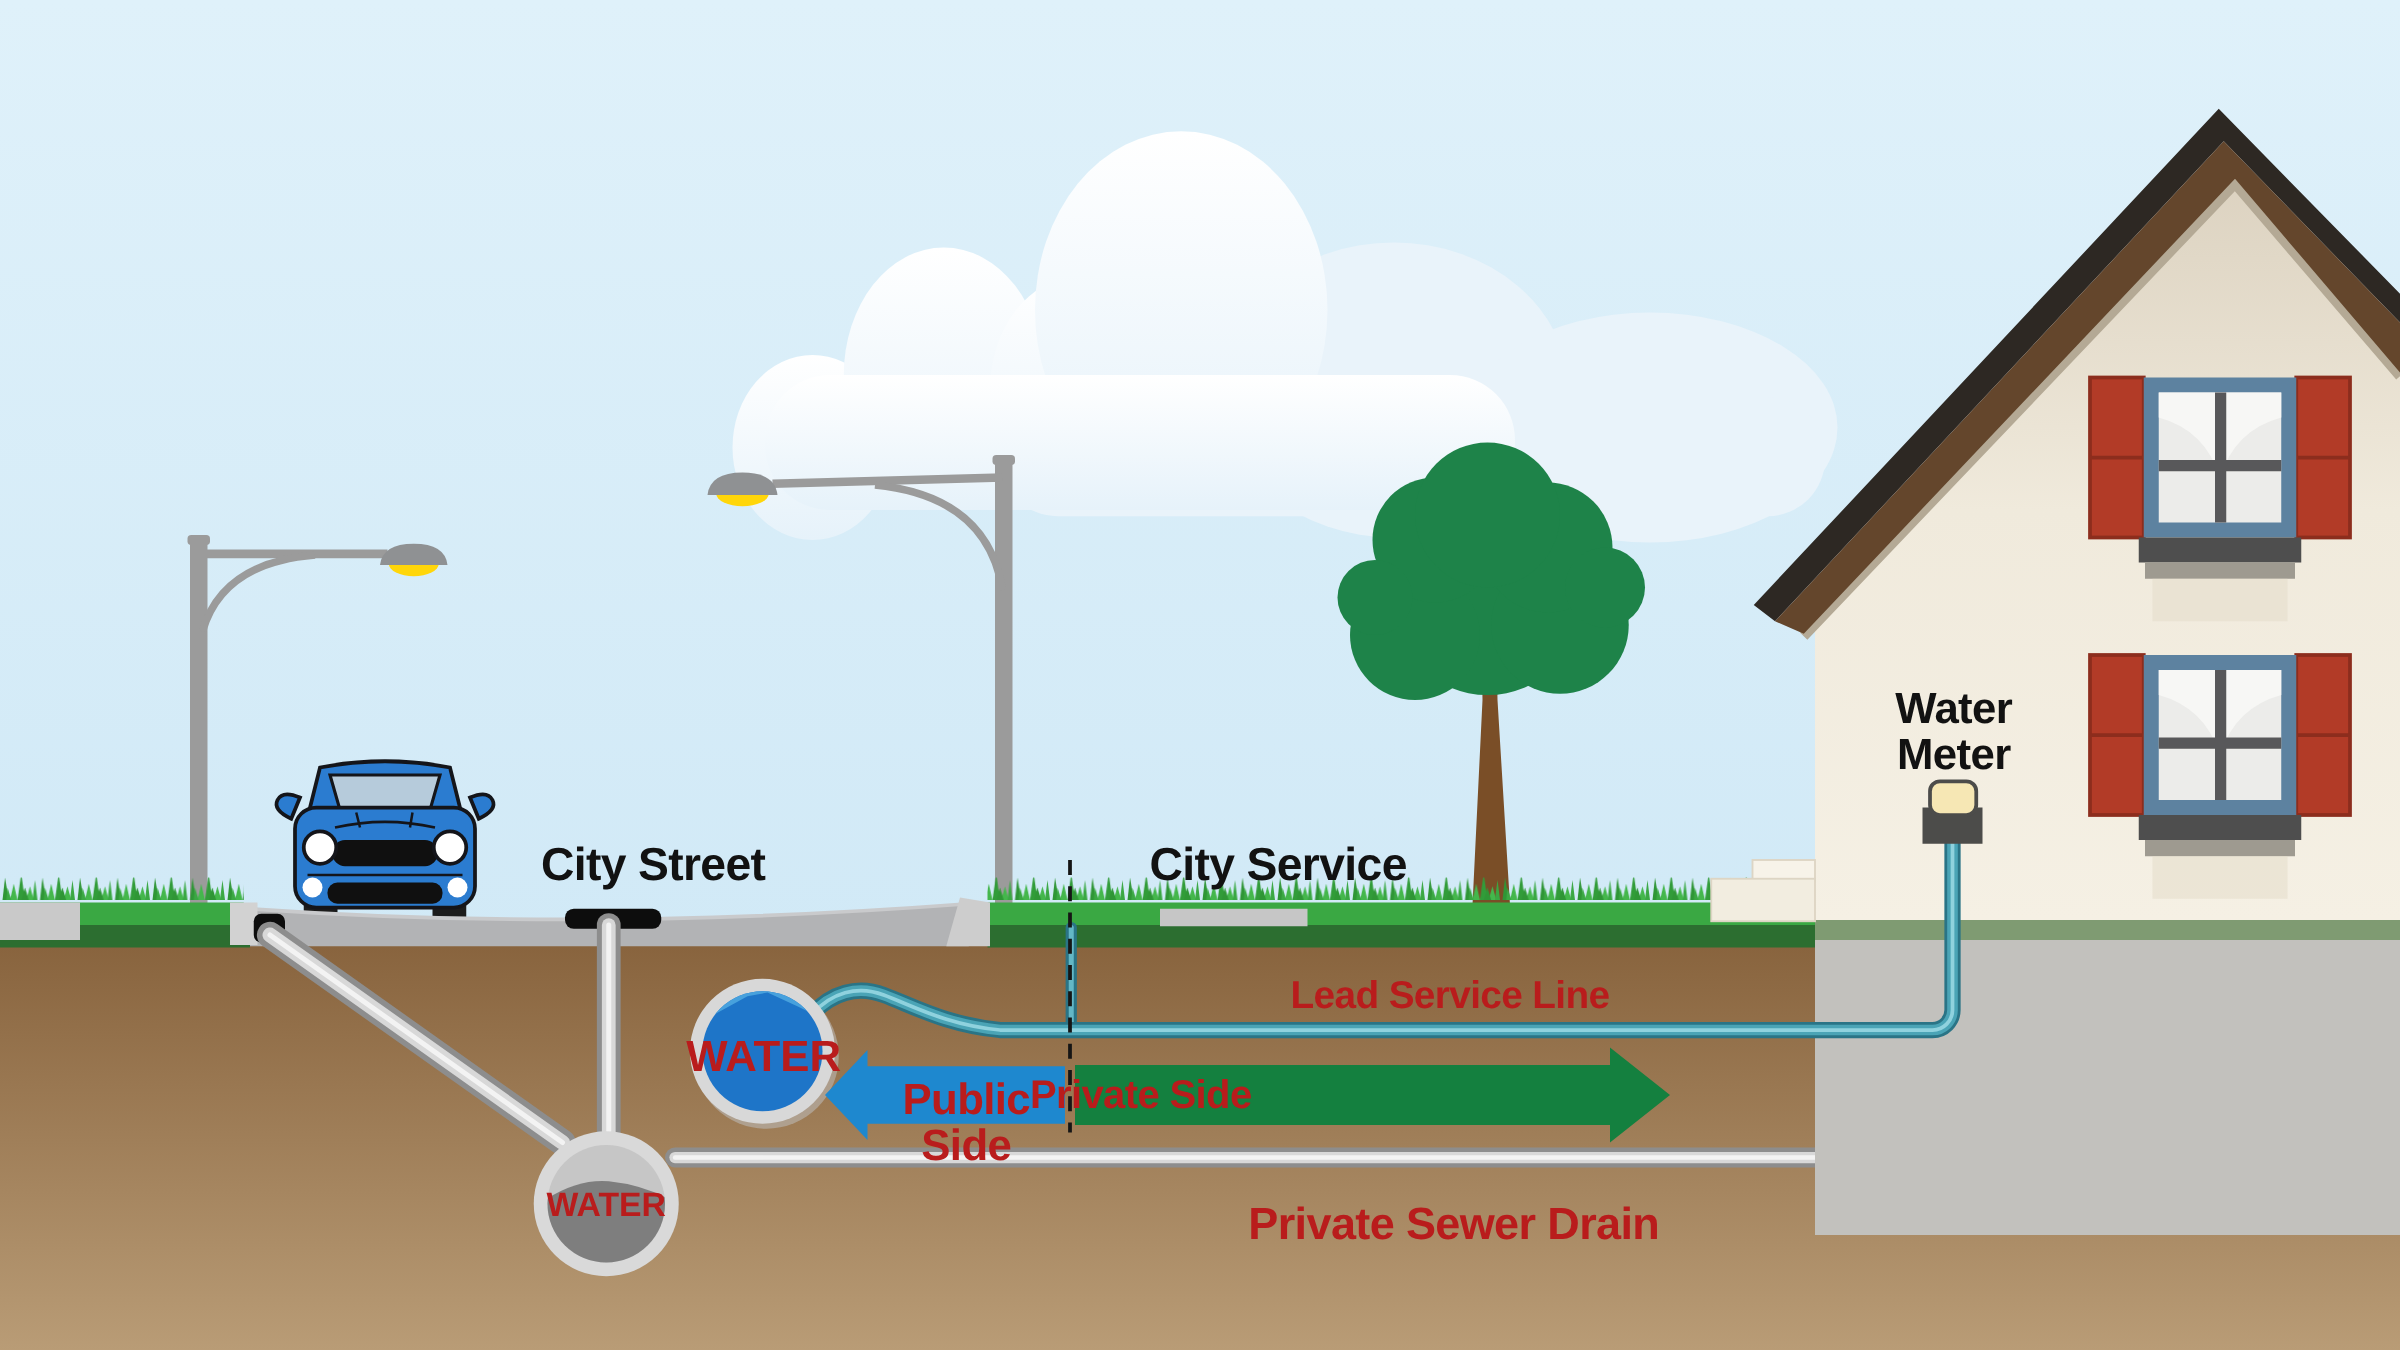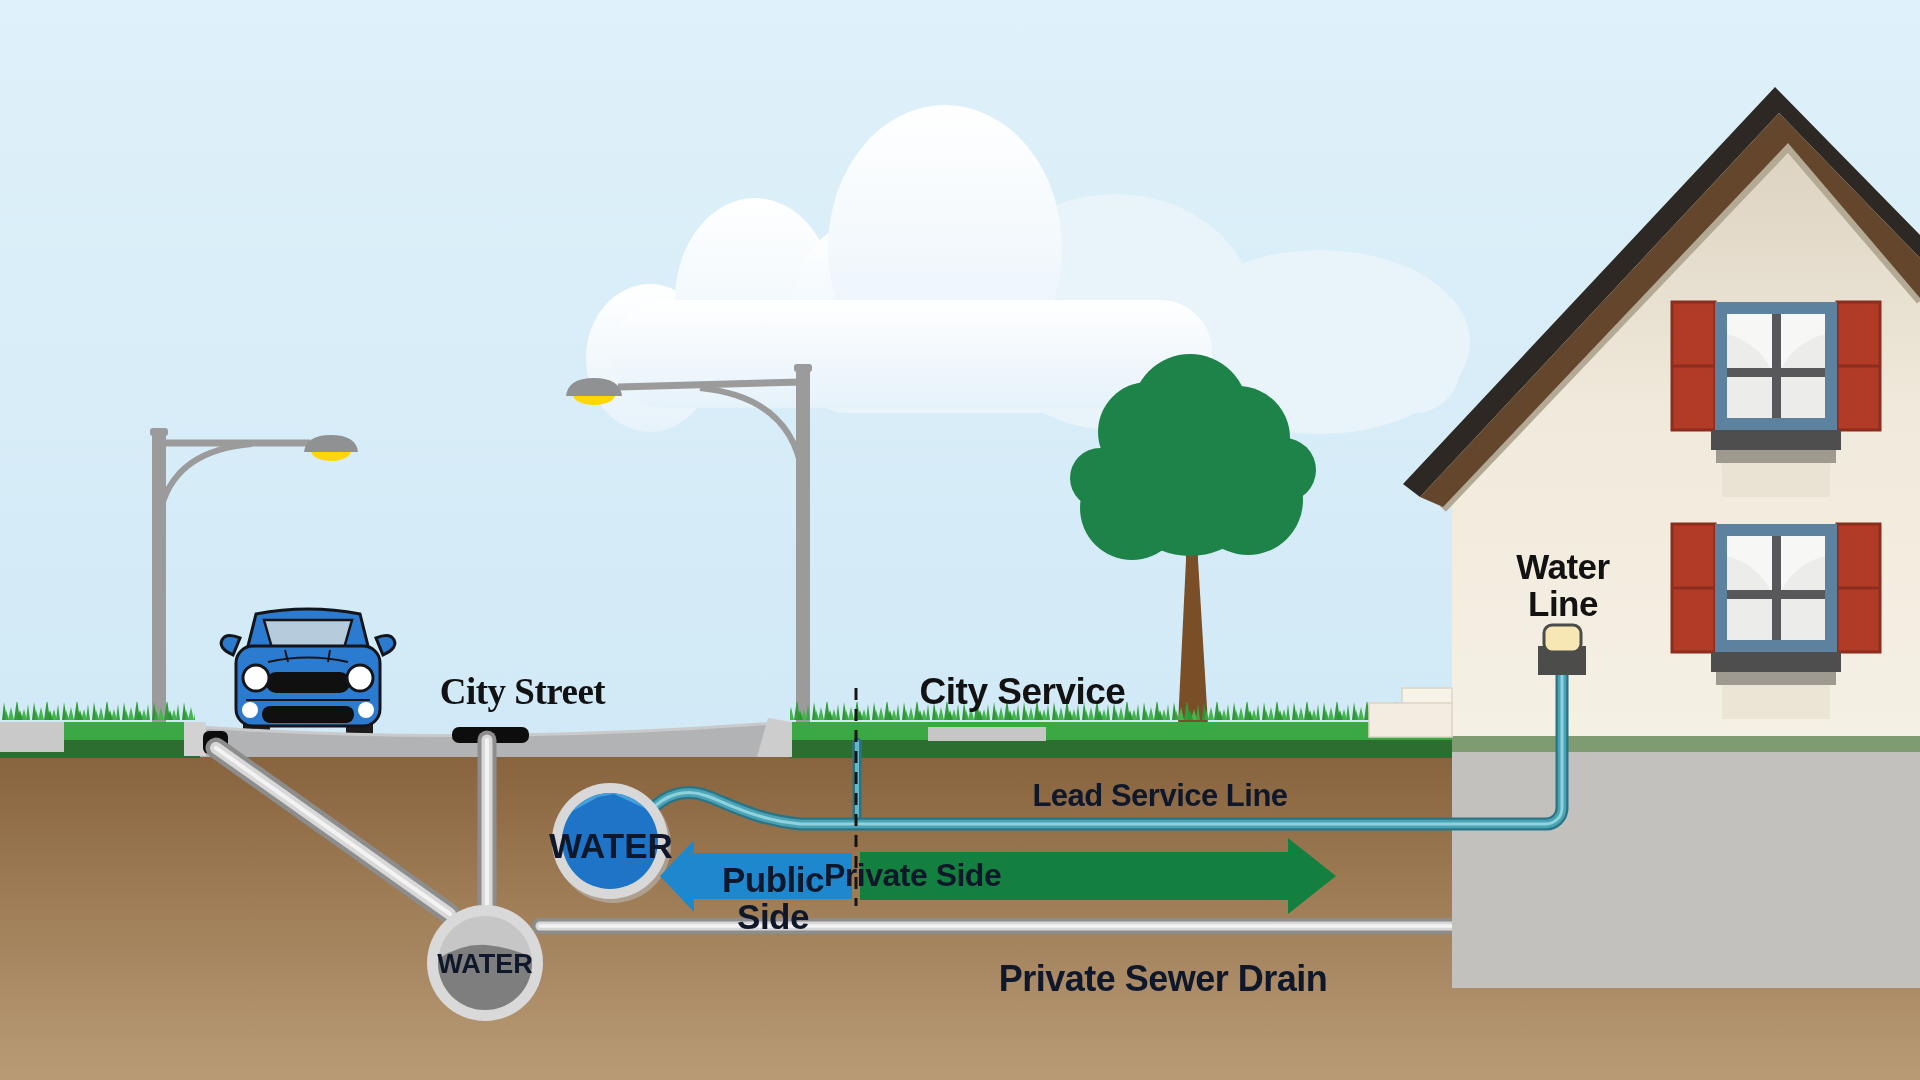--- a/index.html
+++ b/index.html
@@ -1,20 +1,20 @@
 <!DOCTYPE html>
 <html><head>
 <meta charset="utf-8">
 <style>
   html,body{margin:0;padding:0;background:#fff;}
   .scene{position:relative;width:1920px;height:1080px;overflow:hidden;font-family:"Liberation Sans",sans-serif;}
   .scene svg{position:absolute;left:0;top:0;display:block;}
   .label{position:absolute;font-family:"Liberation Sans",sans-serif;font-weight:700;letter-spacing:-0.5px;line-height:1.06;}
   .lbl-dark{color:#121212;}
-  .lbl-white{color:#0f172a;}
+  .lbl-white{color:#b91c1c;}
   .t-center{text-align:center;}
 </style>
 </head>
 <body>
 
 <div class="scene">
 
 <svg width="1920" height="1080" viewBox="0 0 1920 1080">
   <defs>
     <linearGradient id="skyGrad" x1="0" y1="0" x2="0" y2="1">
@@ -222,25 +222,25 @@
       <path d="M436,960 Q462,943 487,945 Q515,948 536,960 L536,1012 L436,1012 Z" fill="#7e7e7e"></path>
     </g>
   </g>
 
   <polygon points="660,876 694,840 694,853 852,853 852,899 694,899 694,912" fill="#1e88cf"></polygon>
   <polygon points="1336,876 1288,838 1288,852 860,852 860,900 1288,900 1288,914" fill="#14803f"></polygon>
 
   <line x1="856" y1="688" x2="856" y2="906" stroke="#151515" stroke-width="3" stroke-dasharray="12 9"></line>
 </svg>
 
-<div class="label lbl-dark t-center" style="left:380px;top:672px;width:285px;font-size:37px;font-family:Liberation Serif, serif;">City Street</div>
+<div class="label lbl-dark t-center" style="left:380px;top:672px;width:285px;font-size:37px;">City Street</div>
 
 <div class="label lbl-dark t-center" style="left:880px;top:672px;width:285px;font-size:37px;">City Service</div>
 
-<div class="label lbl-dark t-center" style="left:1493px;top:548px;width:140px;font-size:35px;">Water Line</div>
+<div class="label lbl-dark t-center" style="left:1493px;top:548px;width:140px;font-size:35px;">Water Meter</div>
 
 <div class="label lbl-white t-center" style="left:1010px;top:780px;width:300px;font-size:31px;">Lead Service Line</div>
 
 <div class="label lbl-white t-center" style="left:698px;top:861px;width:150px;font-size:35px;">Public Side</div>
 
 <div class="label lbl-white" style="left:824px;top:859px;font-size:32px;">Private Side</div>
 
 <div class="label lbl-white t-center" style="left:988px;top:960px;width:350px;font-size:36px;">Private Sewer Drain</div>
 
 <div class="label lbl-white t-center" style="left:549px;top:827px;width:122px;font-size:35px;letter-spacing:0;">WATER</div>

